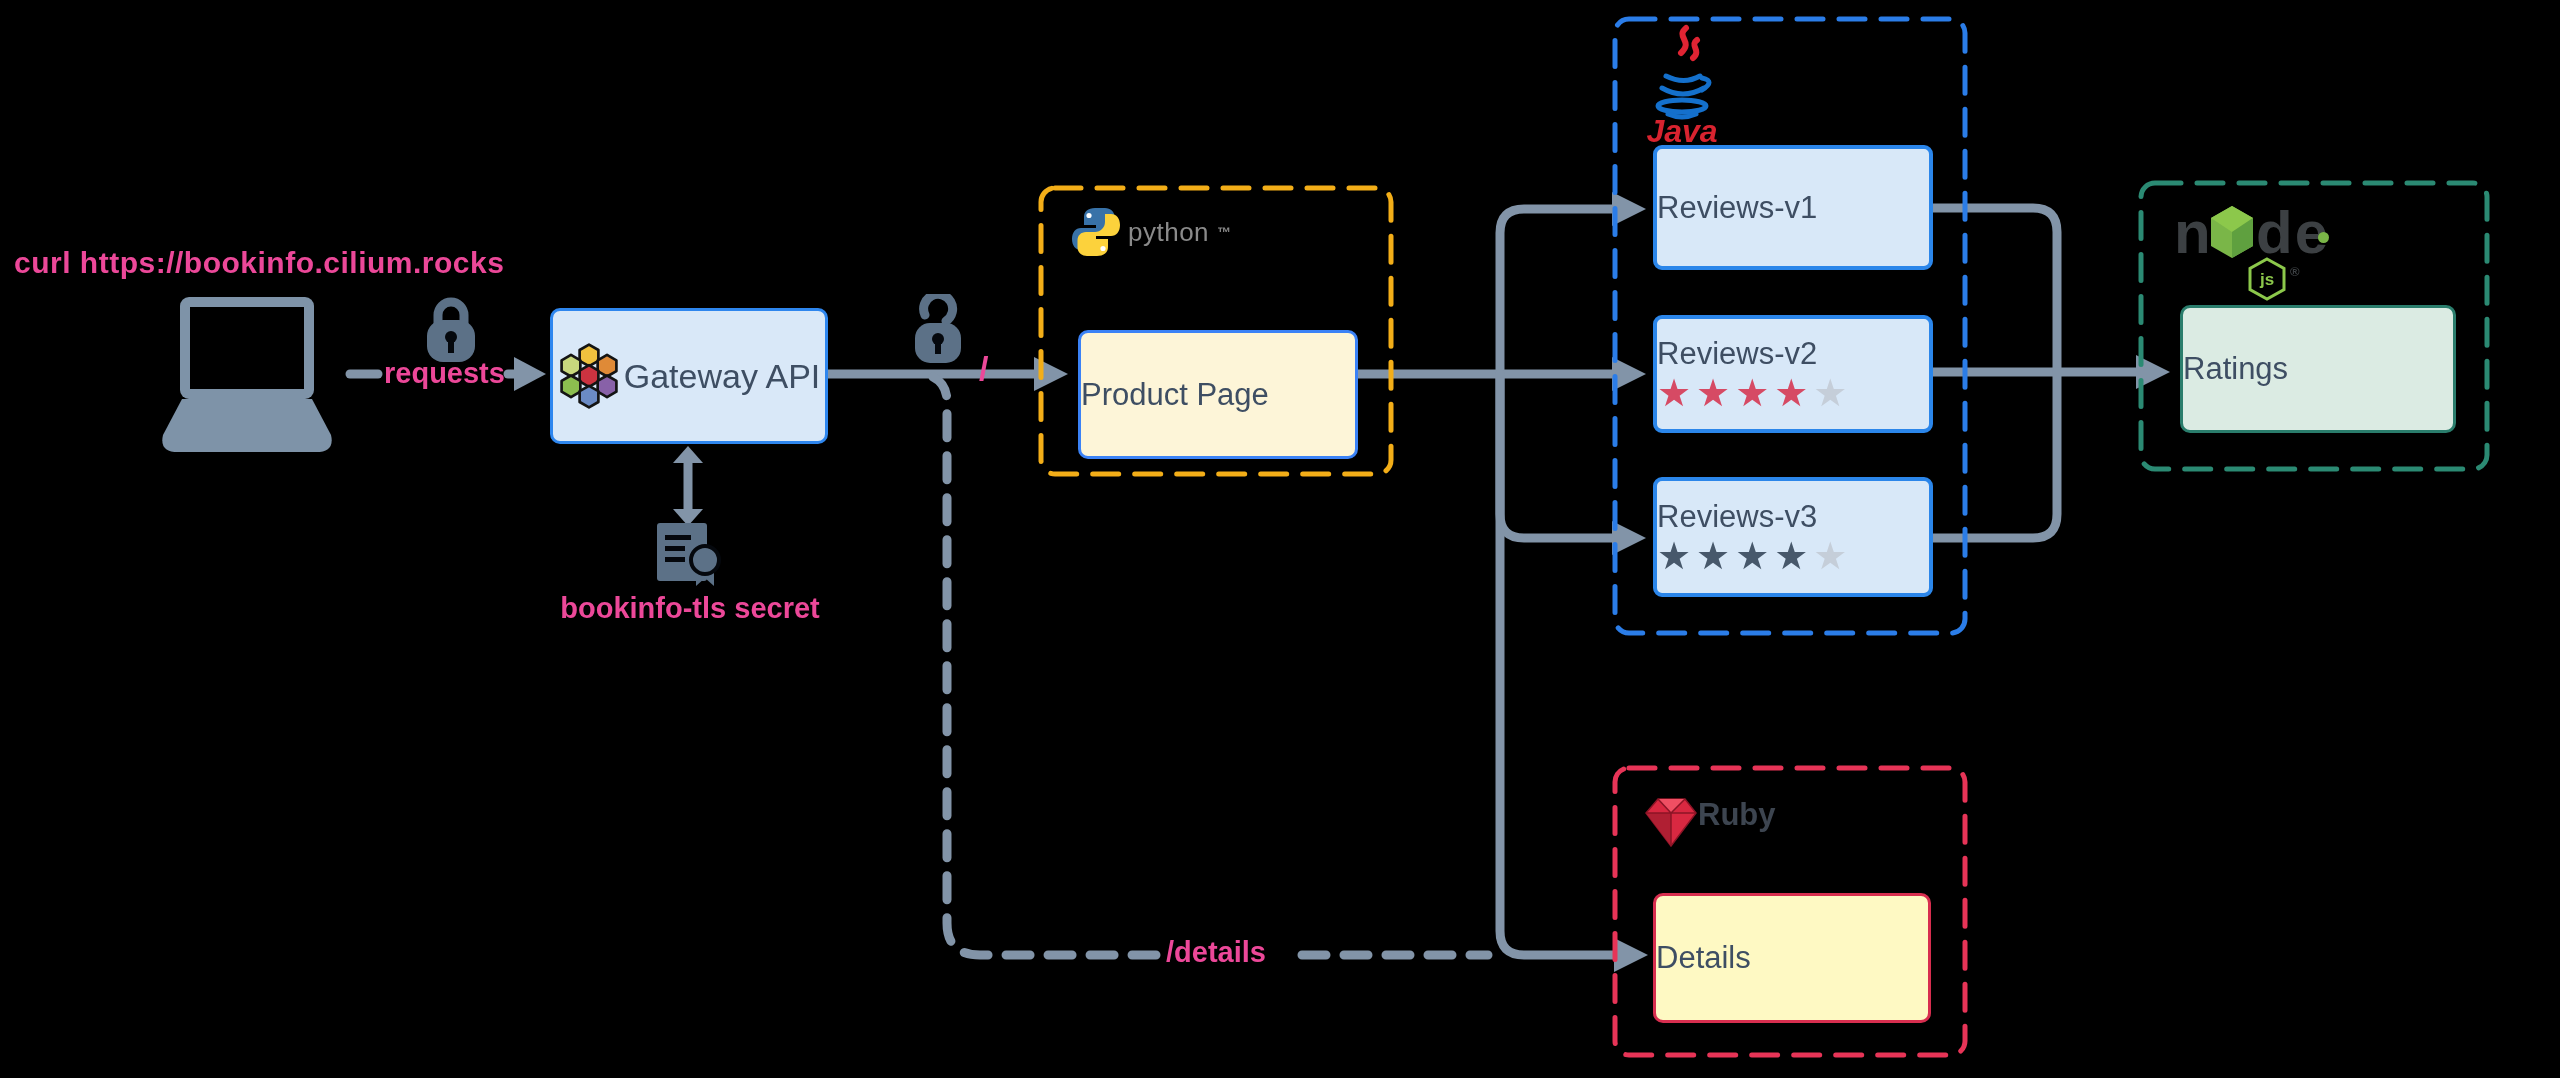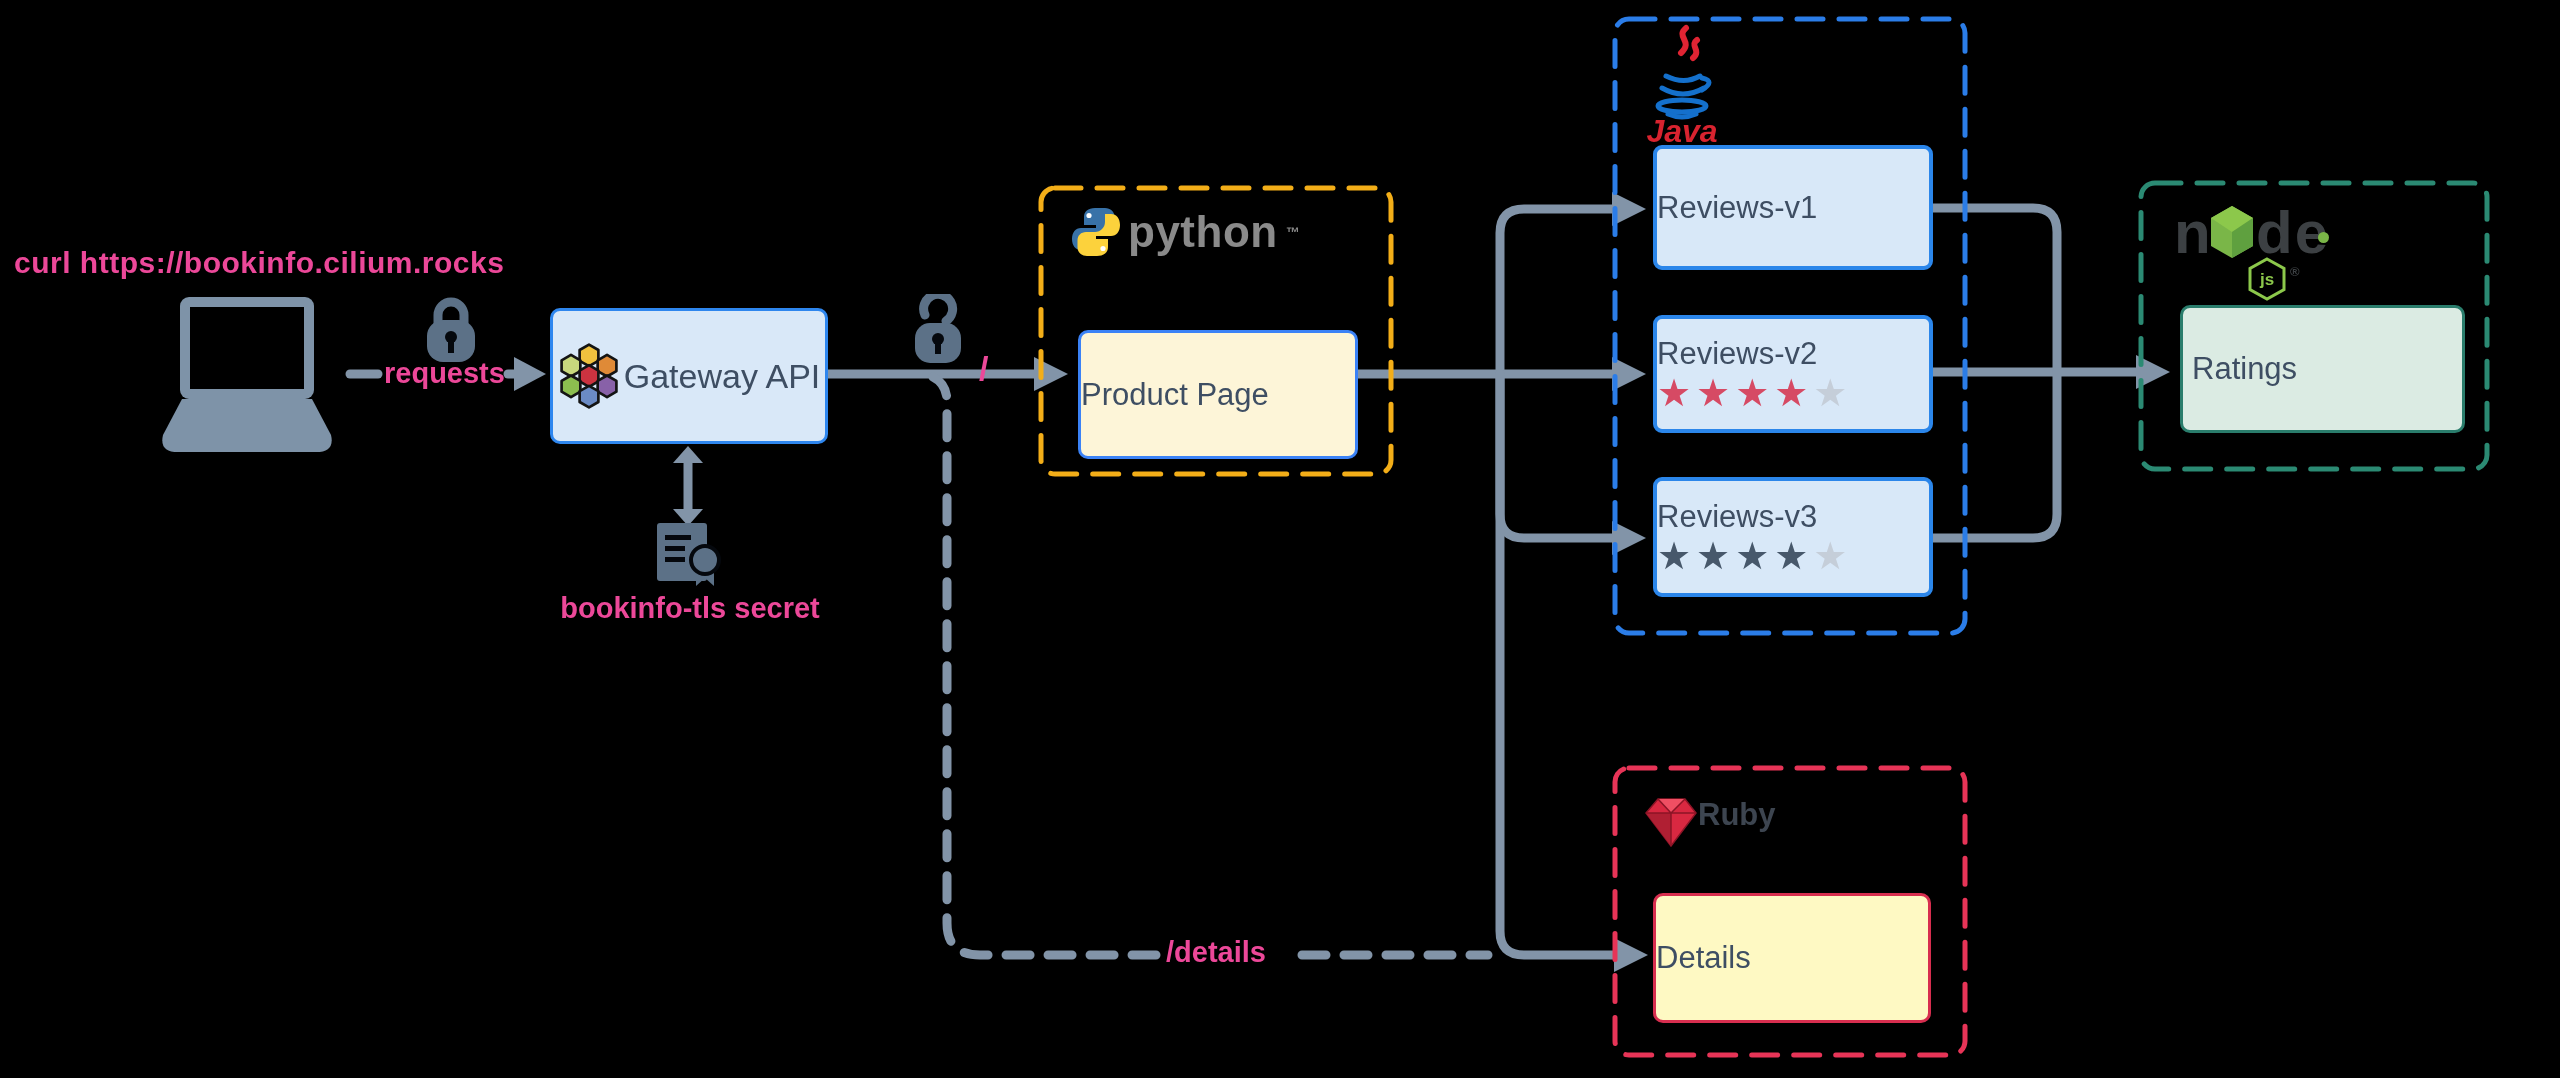--- a/index.html
+++ b/index.html
@@ -15,30 +15,30 @@
 
   .service-box{position:absolute;display:flex;flex-direction:column;align-items:flex-start;justify-content:center;border-radius:10px;}
   .service-label{color:#3e4e63;font-size:31px;font-weight:500;}
   .gateway-box{left:550px;top:308px;width:272px;height:130px;background:#d9e8f8;border:3px solid #2e86ee;border-radius:10px;display:flex;align-items:center;justify-content:center;gap:4px;}
   .gateway-box .service-label{font-size:34px;}
 
   .group{position:absolute;}
   .border-svg{position:absolute;left:0;top:0;}
   .product-box{left:40px;top:145px;width:274px;height:123px;background:#fdf5d8;border:3px solid #3b82f6;}
   .reviews-box{left:41px;width:272px;background:#d8e8f8;border:4px solid #2b86ea;border-radius:9px;}
-  .ratings-box{left:42px;top:125px;width:270px;height:122px;background:#dbebe3;border:3px solid #2a7d6c;padding-left:9px;}
+  .ratings-box{left:42px;top:125px;width:270px;height:122px;background:#dbebe3;border:3px solid #2a7d6c;}
   .details-box{left:41px;top:128px;width:272px;height:124px;background:#fef9c3;border:3px solid #d72e4f;}
 
   .stars{font-size:38px;letter-spacing:5px;line-height:1;margin-top:2px;}
   .stars-red{color:#d64a64;}
   .stars-dark{color:#47586b;}
   .stars-muted{color:#c5ced9;}
 
   .pylogo-row{position:absolute;left:34px;top:22px;display:flex;align-items:center;gap:8px;}
-  .py-word{color:#8a8a8a;font-size:44px;font-weight:700;letter-spacing:.5px;}
+  .py-word{color:#8a8a8a;font-size:26px;font-weight:400;letter-spacing:.5px;}
   .py-tm{color:#8a8a8a;font-size:14px;font-weight:700;vertical-align:18px;}
 
   .rubylogo-row{position:absolute;left:32px;top:32px;display:flex;align-items:flex-start;gap:0;}
   .ruby-word{color:#3d4550;font-size:31px;font-weight:700;}
 
   .nodelogo{position:absolute;left:36px;top:18px;width:170px;height:110px;color:#3c4043;font-weight:800;}
   .node-n{position:absolute;left:0;top:0;font-size:60px;}
   .node-de{position:absolute;left:82px;top:0;font-size:60px;letter-spacing:2px;}
   .node-dot{position:absolute;left:144px;top:34px;width:11px;height:11px;border-radius:50%;background:#7ab648;}
   .node-reg{position:absolute;left:116px;top:66px;font-size:13px;font-weight:700;}

